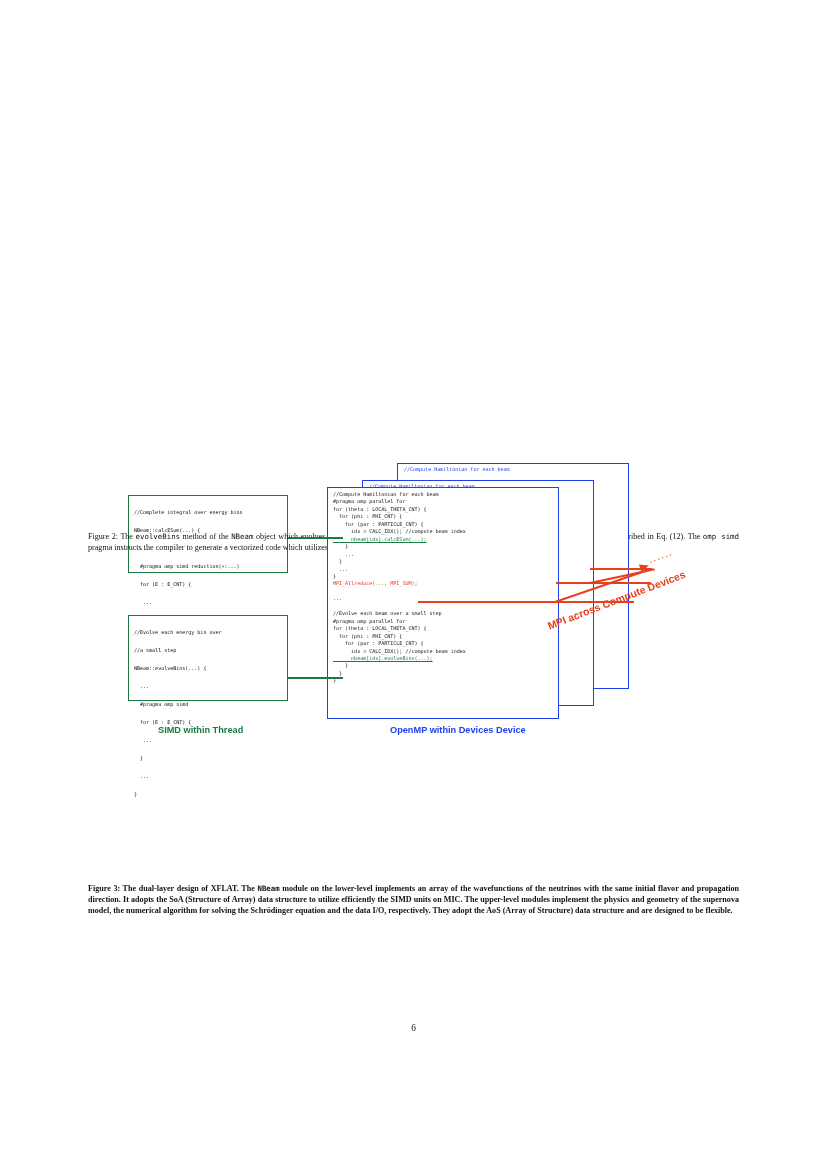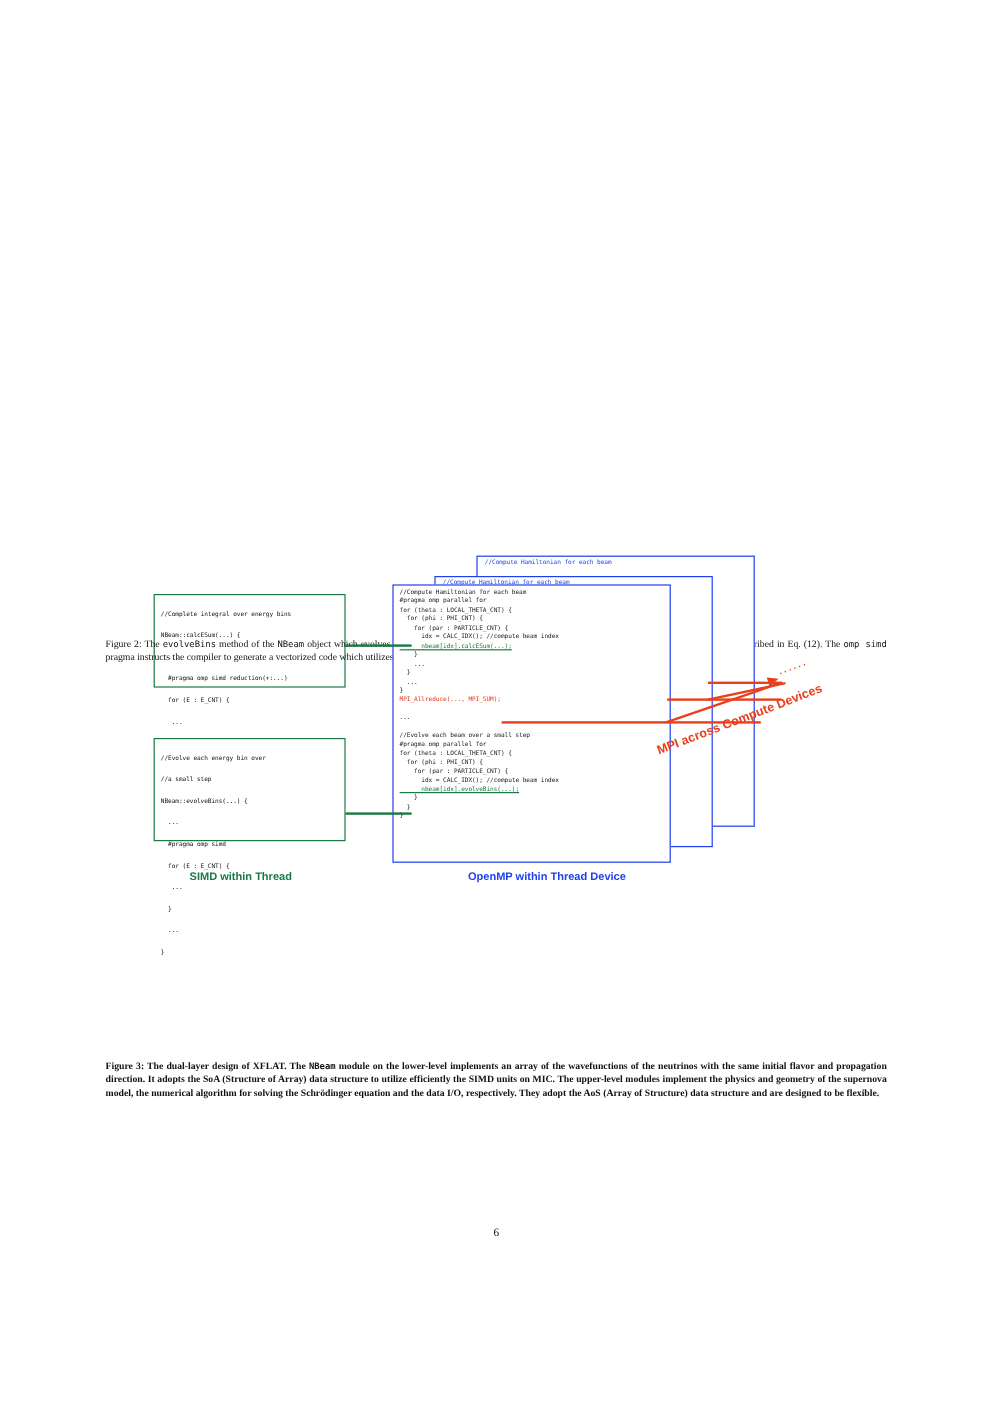--- a/index.html
+++ b/index.html
@@ -236,21 +236,21 @@
   <div class="red-line" id="red-line-h1"></div>
   <div class="red-line" id="red-line-h2"></div>
   <div class="red-line" id="red-line-h3"></div>
   <div class="red-line" id="red-line-d1"></div>
   <div class="red-line" id="red-line-d2"></div>
   <div id="red-arrowhead"></div>
   <div id="red-dots">······</div>
   <div id="mpi-label">MPI across Compute Devices</div>
 
   <div class="fig-caption-label" id="label-simd">SIMD within Thread</div>
-  <div class="fig-caption-label" id="label-openmp">OpenMP within Thread Device</div>
+  <div class="fig-caption-label" id="label-openmp">OpenMP within Devices Device</div>
 </div>
 
 <div class="caption" id="caption-fig2"><span>Figure 2: The </span><span class="tt">evolveBins</span><span> method of the </span><span class="tt">NBeam</span><span> object which evolves the wavefunctions in the neutrino beam for a small radial step by using the procedure described in Eq. (12). The </span><span class="tt">omp simd</span><span> pragma instructs the compiler to generate a vectorized code which utilizes the SIMD units on MIC.</span></div>
 
 <div id="figure3-area">
 
   
 
   
 

